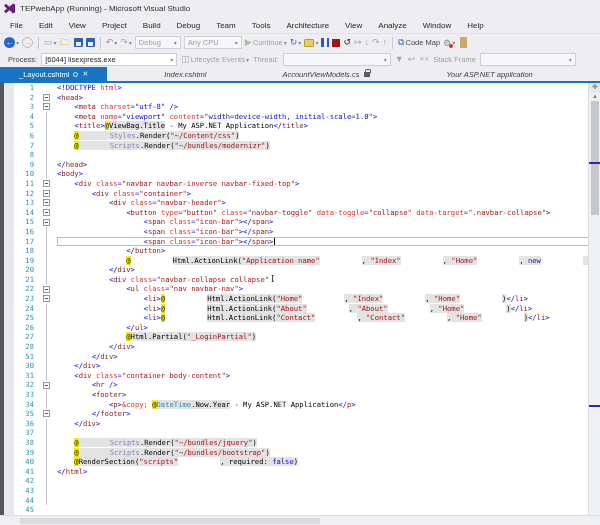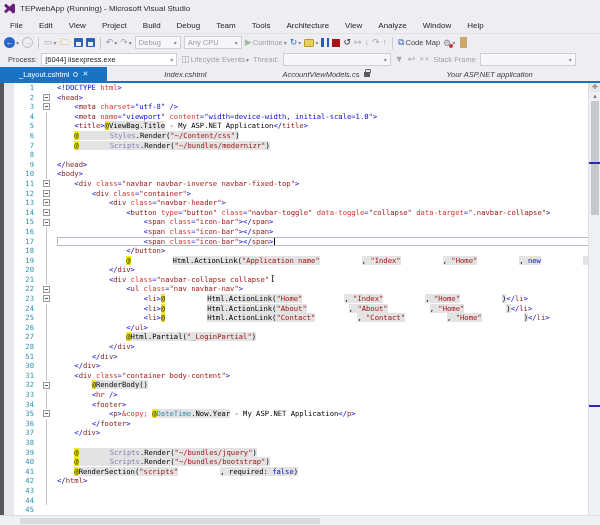--- a/index.html
+++ b/index.html
@@ -468,21 +468,20 @@
       <div class="cl"><span class="seg-p">                </span><span class="seg-d">&lt;</span><span class="seg-t">ul</span><span class="seg-p"> </span><span class="seg-a">class</span><span class="seg-d">=</span><span class="seg-w">"nav navbar-nav"</span><span class="seg-d">&gt;</span></div>
       <div class="cl"><span class="seg-p">                    </span><span class="seg-d">&lt;</span><span class="seg-t">li</span><span class="seg-d">&gt;</span><span class="seg-y">@</span><span class="seg-g">Html.ActionLink(</span><span class="seg-s">"Home"</span><span class="seg-g">, </span><span class="seg-s">"Index"</span><span class="seg-g">, </span><span class="seg-s">"Home"</span><span class="seg-g">)</span><span class="seg-d">&lt;/</span><span class="seg-t">li</span><span class="seg-d">&gt;</span></div>
       <div class="cl"><span class="seg-p">                    </span><span class="seg-d">&lt;</span><span class="seg-t">li</span><span class="seg-d">&gt;</span><span class="seg-y">@</span><span class="seg-g">Html.ActionLink(</span><span class="seg-s">"About"</span><span class="seg-g">, </span><span class="seg-s">"About"</span><span class="seg-g">, </span><span class="seg-s">"Home"</span><span class="seg-g">)</span><span class="seg-d">&lt;/</span><span class="seg-t">li</span><span class="seg-d">&gt;</span></div>
       <div class="cl"><span class="seg-p">                    </span><span class="seg-d">&lt;</span><span class="seg-t">li</span><span class="seg-d">&gt;</span><span class="seg-y">@</span><span class="seg-g">Html.ActionLink(</span><span class="seg-s">"Contact"</span><span class="seg-g">, </span><span class="seg-s">"Contact"</span><span class="seg-g">, </span><span class="seg-s">"Home"</span><span class="seg-g">)</span><span class="seg-d">&lt;/</span><span class="seg-t">li</span><span class="seg-d">&gt;</span></div>
       <div class="cl"><span class="seg-p">                </span><span class="seg-d">&lt;/</span><span class="seg-t">ul</span><span class="seg-d">&gt;</span></div>
       <div class="cl"><span class="seg-p">                </span><span class="seg-y">@</span><span class="seg-g2">Html.Partial(</span><span class="seg-s">"_LoginPartial"</span><span class="seg-g2">)</span></div>
       <div class="cl"><span class="seg-p">            </span><span class="seg-d">&lt;/</span><span class="seg-t">div</span><span class="seg-d">&gt;</span></div>
       <div class="cl"><span class="seg-p">        </span><span class="seg-d">&lt;/</span><span class="seg-t">div</span><span class="seg-d">&gt;</span></div>
       <div class="cl"><span class="seg-p">    </span><span class="seg-d">&lt;/</span><span class="seg-t">div</span><span class="seg-d">&gt;</span></div>
       <div class="cl"><span class="seg-p">    </span><span class="seg-d">&lt;</span><span class="seg-t">div</span><span class="seg-p"> </span><span class="seg-a">class</span><span class="seg-d">=</span><span class="seg-w">"container body-content"</span><span class="seg-d">&gt;</span></div>
-      <div class="cl"><span class="seg-p">        </span><span class="seg-y">@</span><span class="seg-g2">RenderBody()</span></div>
       <div class="cl"><span class="seg-p">        </span><span class="seg-d">&lt;</span><span class="seg-t">hr</span><span class="seg-p"> </span><span class="seg-d">/&gt;</span></div>
       <div class="cl"><span class="seg-p">        </span><span class="seg-d">&lt;</span><span class="seg-t">footer</span><span class="seg-d">&gt;</span></div>
       <div class="cl"><span class="seg-p">            </span><span class="seg-d">&lt;</span><span class="seg-t">p</span><span class="seg-d">&gt;</span><span class="seg-a">&amp;copy;</span><span class="seg-p"> </span><span class="seg-y">@</span><span class="seg-e">DateTime</span><span class="seg-g2">.Now.Year</span><span class="seg-p"> - My ASP.NET Application</span><span class="seg-d">&lt;/</span><span class="seg-t">p</span><span class="seg-d">&gt;</span></div>
       <div class="cl"><span class="seg-p">        </span><span class="seg-d">&lt;/</span><span class="seg-t">footer</span><span class="seg-d">&gt;</span></div>
       <div class="cl"><span class="seg-p">    </span><span class="seg-d">&lt;/</span><span class="seg-t">div</span><span class="seg-d">&gt;</span></div>
       <div class="cl"></div>
       <div class="cl"><span class="seg-p">    </span><span class="seg-y">@</span><span class="seg-c">Scripts</span><span class="seg-g2">.Render(</span><span class="seg-s">"~/bundles/jquery"</span><span class="seg-g2">)</span></div>
       <div class="cl"><span class="seg-p">    </span><span class="seg-y">@</span><span class="seg-c">Scripts</span><span class="seg-g2">.Render(</span><span class="seg-s">"~/bundles/bootstrap"</span><span class="seg-g2">)</span></div>
       <div class="cl"><span class="seg-p">    </span><span class="seg-y">@</span><span class="seg-g2">RenderSection(</span><span class="seg-s">"scripts"</span><span class="seg-g">, required: </span><span class="seg-k">false</span><span class="seg-g2">)</span></div>
       <div class="cl"><span class="seg-d">&lt;/</span><span class="seg-t">html</span><span class="seg-d">&gt;</span></div>

